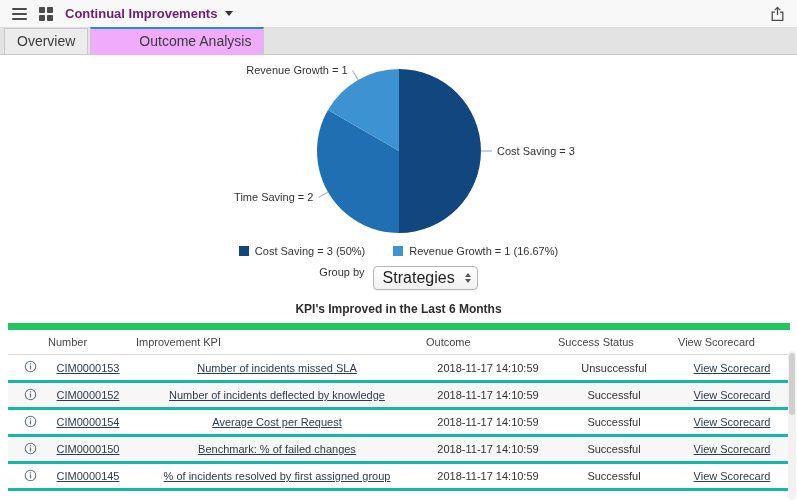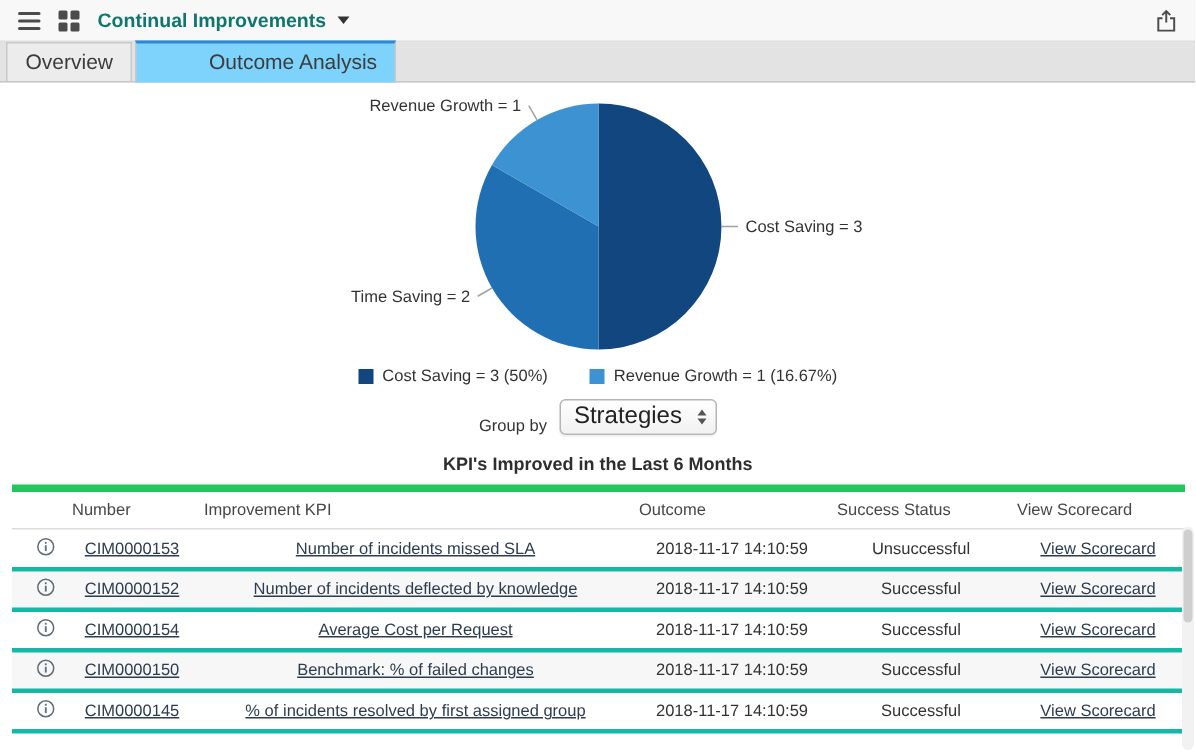--- a/index.html
+++ b/index.html
@@ -10,59 +10,59 @@
 
   
   .topbar{height:28px;background:#f8f8f8;border-bottom:1px solid #dedede;
           display:flex;align-items:center;padding:0 12px;gap:12px;}
   .iconbtn,.titlebtn{background:none;border:none;padding:0;cursor:pointer;
           display:inline-flex;align-items:center;gap:6px;color:#3c3c3c;}
   .hamburger{display:inline-flex;flex-direction:column;gap:3px;width:15px;}
   .hamburger i{height:2px;background:#4b4b4b;border-radius:1px;display:block;}
   .gridicon{display:inline-grid;grid-template-columns:6px 6px;gap:2px;}
   .gridicon i{width:6px;height:6px;background:#4b4b4b;border-radius:1px;display:block;}
-  .title{font-size:13px;font-weight:bold;color:#0f766e;}
+  .title{font-size:13px;font-weight:bold;color:#701a75;}
   .caret{width:0;height:0;border-left:4px solid transparent;border-right:4px solid transparent;
          border-top:5px solid #333;margin-left:2px;}
   .spacer{flex:1;}
 
   
   .tabbar{height:27px;background:#e3e3e3;border-bottom:1px solid #c8c8c8;
           display:flex;align-items:flex-end;padding:5px 0 0 4px;}
   .tab{font-size:14px;color:#3c3c3c;padding:4px 12px 5px;border:1px solid #c8c8c8;
        border-bottom:none;background:#ececec;margin-right:2px;cursor:pointer;position:relative;}
-  .tab.active{background:#7dd3fc;border-top:2px solid var(--accent);margin-bottom:-1px;
+  .tab.active{background:#f0abfc;border-top:2px solid var(--accent);margin-bottom:-1px;
        padding-bottom:6px;z-index:2;padding-left:48px;}
 
   
   .chart-title,.table-title{margin:12px 0 0;text-align:center;font-size:12px;
        font-weight:bold;color:#2e2e2e;}
   .pie{display:block;margin:2px auto 0;}
   .callout{font-size:11px;fill:#333;font-family:"Liberation Sans",sans-serif;}
   .legend{display:flex;justify-content:center;gap:28px;margin-top:0;font-size:11px;color:#333;}
   .legend-item{display:inline-flex;align-items:center;gap:6px;cursor:pointer;}
   .swatch{width:10px;height:10px;display:inline-block;}
 
   
-  .groupby{display:flex;justify-content:center;align-items:flex-end;gap:8px;
+  .groupby{display:flex;justify-content:center;align-items:flex-start;gap:8px;
        margin-top:9px;font-size:11px;color:#333;}
   .select{display:inline-flex;align-items:center;gap:10px;border:1px solid #b5b5b5;
        border-radius:4px;background:linear-gradient(#fff,#f1f1f1);
        padding:2px 6px 2px 9px;font-size:16px;color:#222;cursor:pointer;
        box-shadow:0 1px 1px rgba(0,0,0,.06);}
   .sel-arrows{display:inline-flex;flex-direction:column;gap:2px;}
   .sel-arrows i{display:block;width:0;height:0;border-left:3.5px solid transparent;
        border-right:3.5px solid transparent;}
   .sel-arrows i.up{border-bottom:4px solid #555;}
   .sel-arrows i.down{border-top:4px solid #555;}
 
   
   .kpi-table{border-collapse:collapse;table-layout:fixed;width:782px;margin:7px 0 0 8px;
        font-size:11px;color:#333;}
-  .kpi-table thead tr{border-top:5px solid #22c55e;border-bottom:1px solid #dcdcdc;}
+  .kpi-table thead tr{border-top:7px solid #22c55e;border-bottom:1px solid #dcdcdc;}
   .kpi-table th{font-weight:normal;color:#474747;text-align:left;padding:6px 4px;
        cursor:pointer;white-space:nowrap;overflow:hidden;}
   .kpi-table tbody tr{border-bottom:3px solid #14b8a6;height:27px;text-align:center;}
   .kpi-table tbody tr:nth-child(even){background:#f7f7f7;}
   .kpi-table td{padding:4px;white-space:nowrap;overflow:hidden;}
   .kpi-table a{color:var(--link);text-decoration:underline;cursor:pointer;}
   .info{background:none;border:none;padding:0;margin-left:8px;cursor:pointer;
        display:inline-flex;align-items:center;}
   .plain{color:#333;}
 

